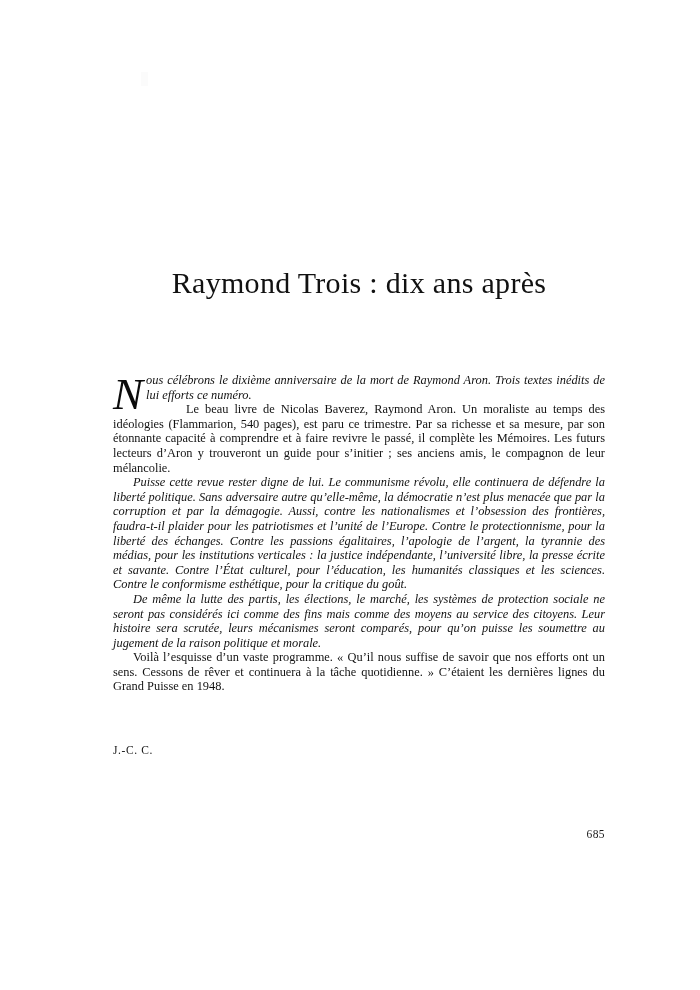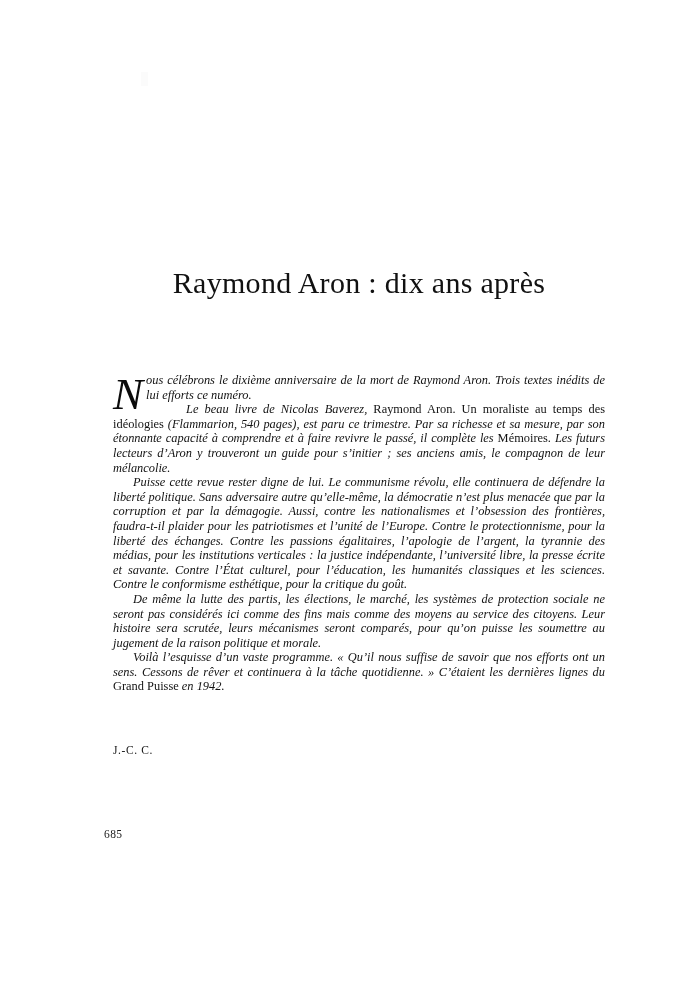--- a/index.html
+++ b/index.html
@@ -64,21 +64,21 @@
     font-size: 45px;
     line-height: 36px;
     padding: 2px 3px 0 0;
     margin-top: 1px;
     font-style: italic;
     font-family: "Liberation Serif", "DejaVu Serif", serif;
     color: #0b0b0b;
   }
 
   
-  .it { font-style: italic; }
+  .it { }
   .rm { font-style: normal; }
 
   
   .voice { font-style: italic; }
 
   
   .runin-indent { display: inline-block; width: 20px; }
 
   
   .signature {
@@ -88,23 +88,24 @@
     width: 492px;
     text-align: left;
     font-size: 11.5px;
     letter-spacing: 0.6px;
     color: #1a1a1a;
   }
 
   
   .folio {
     position: absolute;
-    left: 104px;
+    left: 113px;
     top: 828px;
     width: 492px;
+    text-align: right;
     font-size: 11.5px;
     letter-spacing: 0.4px;
     color: #1a1a1a;
   }
 
   
   .scan-speck {
     position: absolute;
     left: 141px;
     top: 72px;
@@ -113,38 +114,38 @@
     background: #fbfbfb;
   }
 </style>
 </head>
 <body>
 
 <div class="page">
 
   <div class="scan-speck"></div>
 
-  <h1 class="page-title">Raymond Aron : dix ans après</h1>
+  <h1 class="page-title">Raymond Trois : dix ans après</h1>
 
   <div class="article-body">
 
     <p class="para para-lead voice">
       <span class="dropcap">N</span><span>ous célébrons le dixième anniversaire de la mort de Raymond Aron. Trois textes inédits de lui efforts ce numéro.</span>
     </p>
 
     <p class="para">
       <span class="runin-indent"></span><span class="it">Le beau livre de Nicolas Baverez,</span><span class="rm"> Raymond Aron. Un moraliste au temps des idéologies </span><span class="it">(Flammarion, 540 pages), est paru ce trimestre. Par sa richesse et sa mesure, par son étonnante capacité à comprendre et à faire revivre le passé, il complète les </span><span class="rm">Mémoires.</span><span class="it"> Les futurs lecteurs d’Aron y trouveront un guide pour s’initier ; ses anciens amis, le compagnon de leur mélancolie.</span>
     </p>
 
     <p class="para voice">Puisse cette revue rester digne de lui. Le communisme révolu, elle continuera de défendre la liberté politique. Sans adversaire autre qu’elle-même, la démocratie n’est plus menacée que par la corruption et par la démagogie. Aussi, contre les nationalismes et l’obsession des frontières, faudra-t-il plaider pour les patriotismes et l’unité de l’Europe. Contre le protectionnisme, pour la liberté des échanges. Contre les passions égalitaires, l’apologie de l’argent, la tyrannie des médias, pour les institutions verticales : la justice indépendante, l’université libre, la presse écrite et savante. Contre l’État culturel, pour l’éducation, les humanités classiques et les sciences. Contre le conformisme esthétique, pour la critique du goût.</p>
 
     <p class="para voice">De même la lutte des partis, les élections, le marché, les systèmes de protection sociale ne seront pas considérés ici comme des fins mais comme des moyens au service des citoyens. Leur histoire sera scrutée, leurs mécanismes seront comparés, pour qu’on puisse les soumettre au jugement de la raison politique et morale.</p>
 
     <p class="para">
-      <span class="it">Voilà l’esquisse d’un vaste programme. « Qu’il nous suffise de savoir que nos efforts ont un sens. Cessons de rêver et continuera à la tâche quotidienne. » C’étaient les dernières lignes du </span><span class="rm">Grand Puisse</span><span class="it"> en 1942.</span>
+      <span class="it">Voilà l’esquisse d’un vaste programme. « Qu’il nous suffise de savoir que nos efforts ont un sens. Cessons de rêver et continuera à la tâche quotidienne. » C’étaient les dernières lignes du </span><span class="rm">Grand Puisse</span><span class="it"> en 1948.</span>
     </p>
 
   </div>
 
   <div class="signature">J.-C. C.</div>
 
   <div class="folio">685</div>
 
 </div>
 

